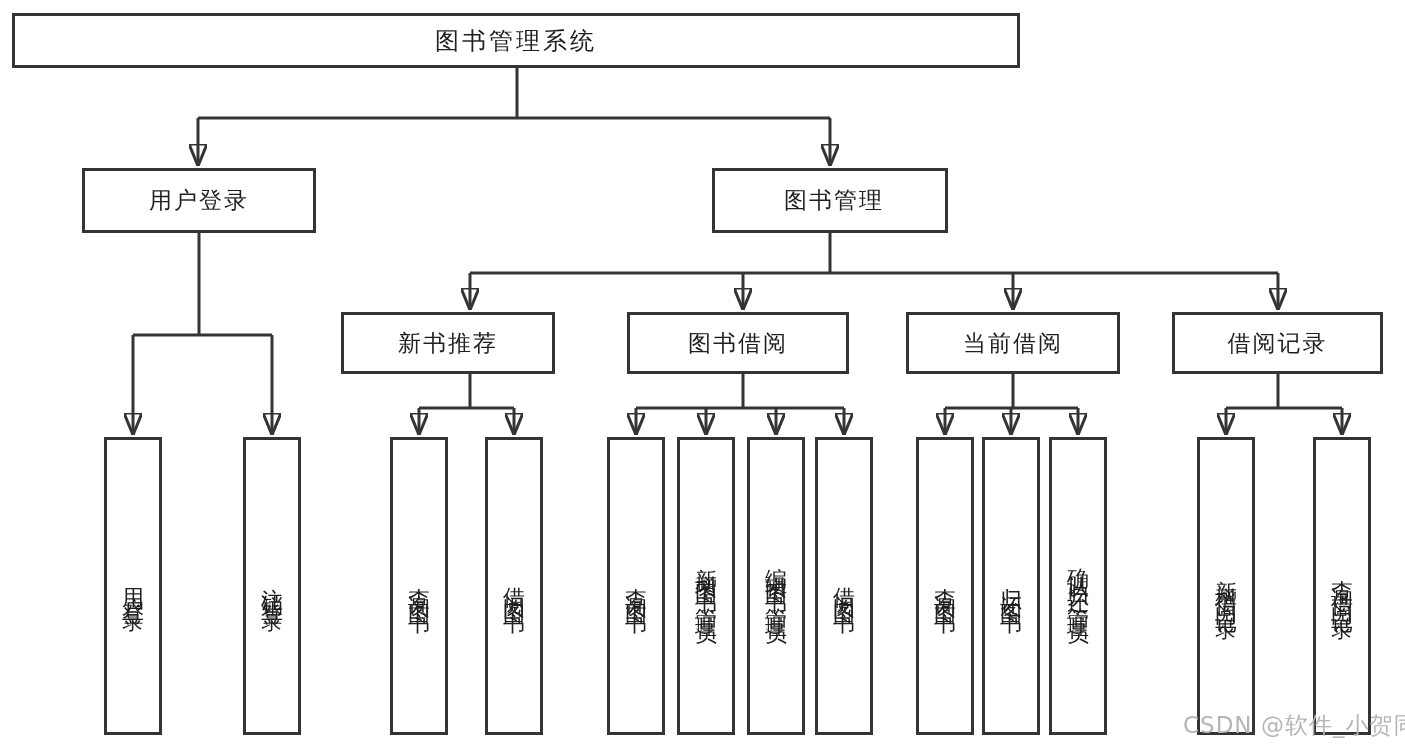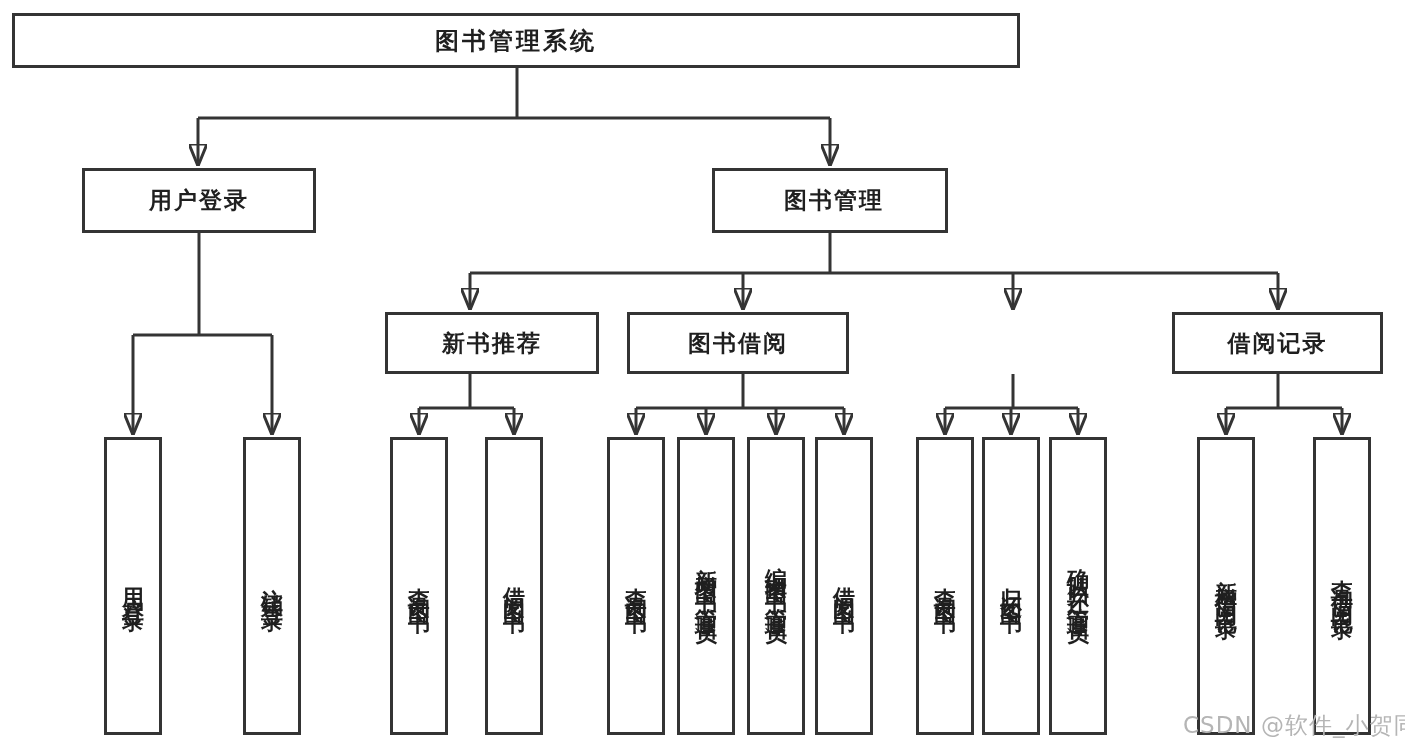--- a/index.html
+++ b/index.html
@@ -19,21 +19,20 @@
   .wires{position:absolute;left:0;top:0;width:1405px;height:747px;}
   .wires path{stroke:var(--line-color);stroke-width:3;fill:none;}
   .wires .stem{marker-end:url(#arrowhead);}
   .node{
     position:absolute;
     box-sizing:border-box;
     border:3px solid var(--line-color);
     background:var(--box-bg);
     display:flex;align-items:center;justify-content:center;
     color:var(--text-color);
-    font-weight:bold;
   }
   .hlabel{
     font-size:23px;letter-spacing:2px;white-space:nowrap;
     color:var(--text-color);
   }
   .root .hlabel{font-size:24px;letter-spacing:3px;}
   .vlabel{
     display:block;
     writing-mode:vertical-rl;
     text-orientation:mixed;
@@ -99,25 +98,28 @@
     <span class="hlabel">图书管理系统</span>
   </div>
 
   <div class="node" style="left:82px;top:168px;width:234px;height:65px;">
     <span class="hlabel">用户登录</span>
   </div>
   <div class="node" style="left:712px;top:168px;width:236px;height:65px;padding-left:8px;">
     <span class="hlabel">图书管理</span>
   </div>
 
-  <div class="node" style="left:385px;top:312px;width:214px;height:62px;justify-content:center;">
+  <div class="node" style="left:341px;top:312px;width:214px;height:62px;justify-content:center;">
     <span class="hlabel">新书推荐</span>
   </div>
   <div class="node" style="left:627px;top:312px;width:222px;height:62px;">
     <span class="hlabel">图书借阅</span>
+  </div>
+  <div class="node" style="left:906px;top:312px;width:214px;height:62px;">
+    <span class="hlabel">当前借阅</span>
   </div>
   <div class="node" style="left:1172px;top:312px;width:211px;height:62px;">
     <span class="hlabel">借阅记录</span>
   </div>
 
   <div class="node" style="left:104px;top:437px;width:58px;height:298px;">
     <span class="vlabel">用户登录</span>
   </div>
   <div class="node" style="left:243px;top:437px;width:58px;height:298px;">
     <span class="vlabel">注销登录</span>

